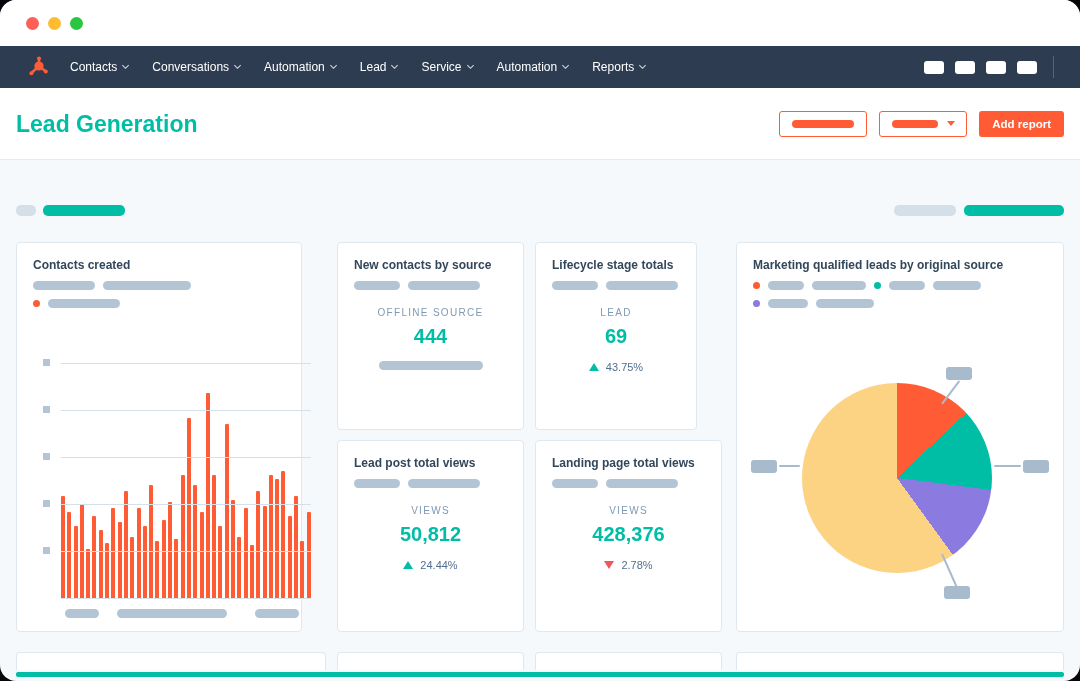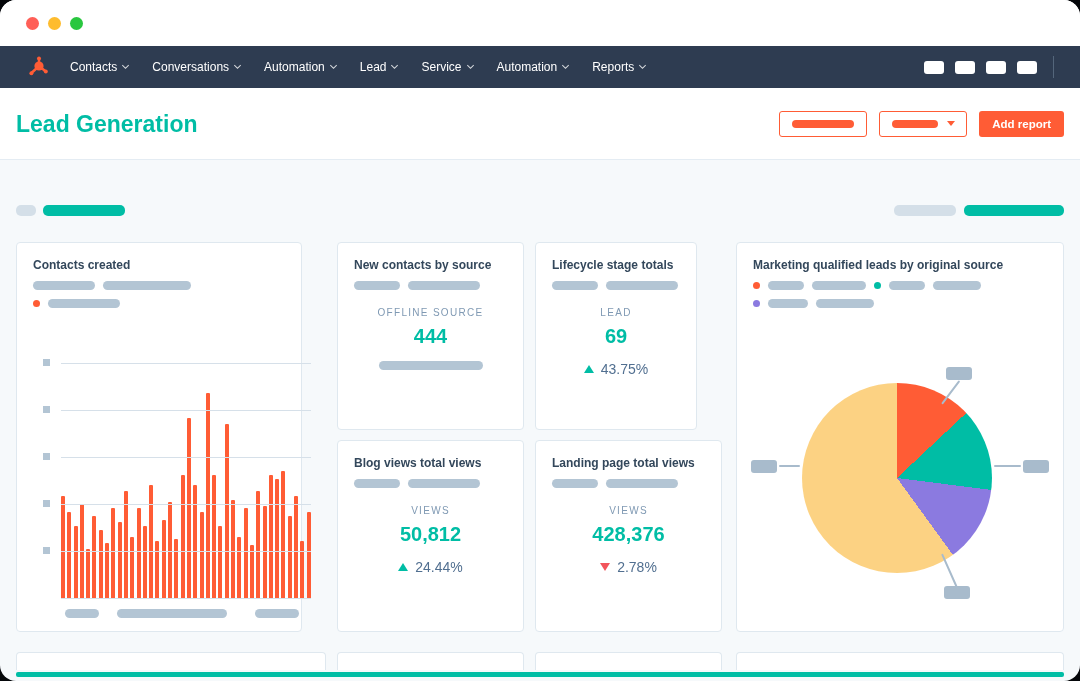--- a/index.html
+++ b/index.html
@@ -51,21 +51,21 @@
   .card-f{left:535px;top:440px;width:187px;height:192px;}
   .card-title{position:relative;font-size:12px;font-weight:bold;color:var(--ink);padding:15px 16px 0 16px;}
   .legend-row{display:flex;align-items:center;gap:8px;padding:0 16px;margin-top:9px;}
   .skel-bar{display:inline-block;height:9px;border-radius:5px;background:var(--skel);}
   .skel-dot{display:inline-block;width:7px;height:7px;border-radius:50%;flex:none;}
   .dot-orange{background:var(--orange);} .dot-teal{background:var(--teal);} .dot-purple{background:var(--purple);}
   
   .stat-label{margin-top:17px;text-align:center;font-size:10px;letter-spacing:1.3px;color:var(--muted);}
   .stat-value{margin-top:7px;text-align:center;font-size:20px;font-weight:bold;color:var(--teal);}
   .stat-extra{margin-top:13px;display:flex;justify-content:center;align-items:center;gap:7px;}
-  .delta-text{font-size:14px;color:var(--delta);}
+  .delta-text{font-size:11px;color:var(--delta);}
   .tri-up{width:0;height:0;border-left:5px solid transparent;border-right:5px solid transparent;border-bottom:8px solid var(--teal);}
   .tri-down{width:0;height:0;border-left:5px solid transparent;border-right:5px solid transparent;border-top:8px solid var(--red);}
   
   .gridline{position:absolute;left:44px;width:250px;height:1px;background:var(--grid);}
   .axis-square{position:absolute;left:26px;width:7px;height:7px;background:var(--skel);}
   .bars{position:absolute;left:44px;top:150px;width:250px;height:205px;display:flex;align-items:flex-end;justify-content:space-between;}
   .bar{width:4px;border-radius:1px 1px 0 0;}
   .x-skel{position:absolute;top:366px;height:9px;border-radius:5px;background:var(--skel);}
   
   .pie{position:absolute;left:65px;top:140px;width:190px;height:190px;border-radius:50%;background:var(--yellow);}
@@ -283,21 +283,21 @@
     <span class="callout" style="left:209px;top:124px"></span>
     <span class="callout-line" style="left:257px;top:222px;width:27px"></span>
     <span class="callout" style="left:286px;top:217px"></span>
     <span class="callout-line" style="left:205px;top:310px;width:36px;transform:rotate(66deg)"></span>
     <span class="callout" style="left:207px;top:343px"></span>
     <span class="callout-line" style="left:42px;top:222px;width:21px"></span>
     <span class="callout" style="left:14px;top:217px"></span>
   </div>
 
   <div class="card card-e">
-    <div class="card-title">Blog views total views</div>
+    <div class="card-title">Lead post total views</div>
     <div class="legend-row">
       <span class="skel-bar" style="width:46px"></span>
       <span class="skel-bar" style="width:72px"></span>
     </div>
     <div class="stat-label">VIEWS</div>
     <div class="stat-value">50,812</div>
     <div class="stat-extra">
       <span class="tri-up"></span>
       <span class="delta-text">24.44%</span>
     </div>

